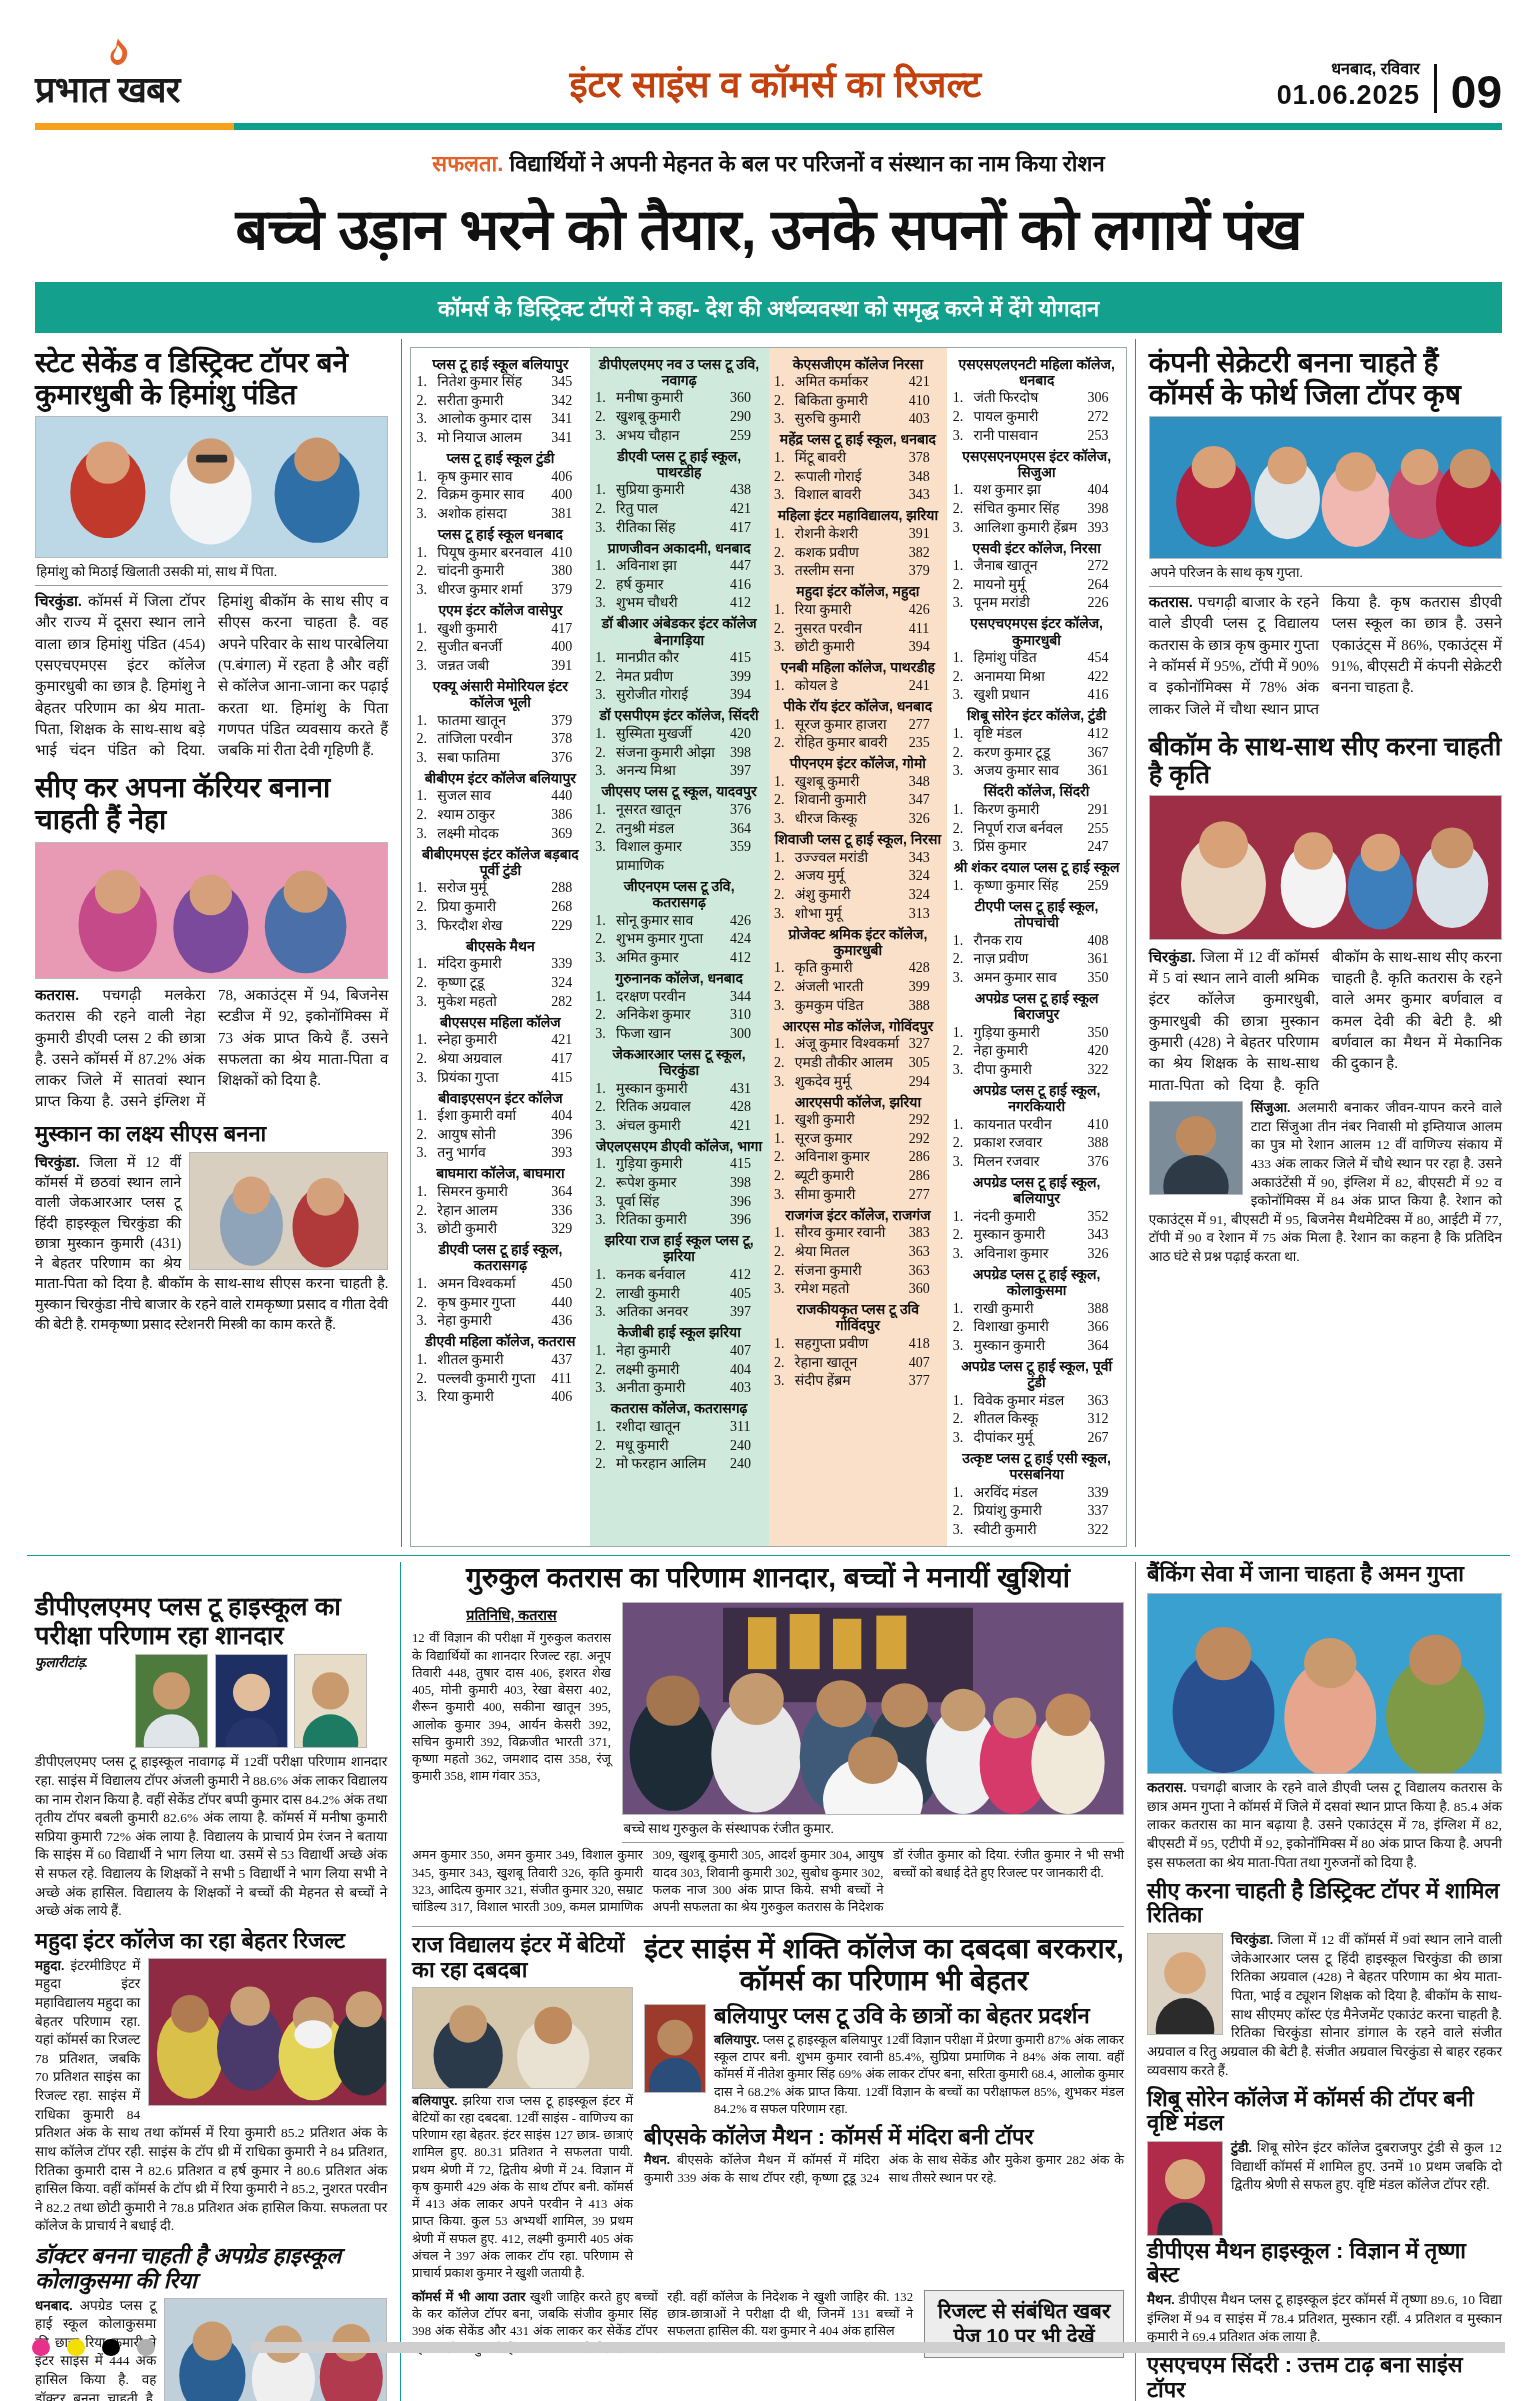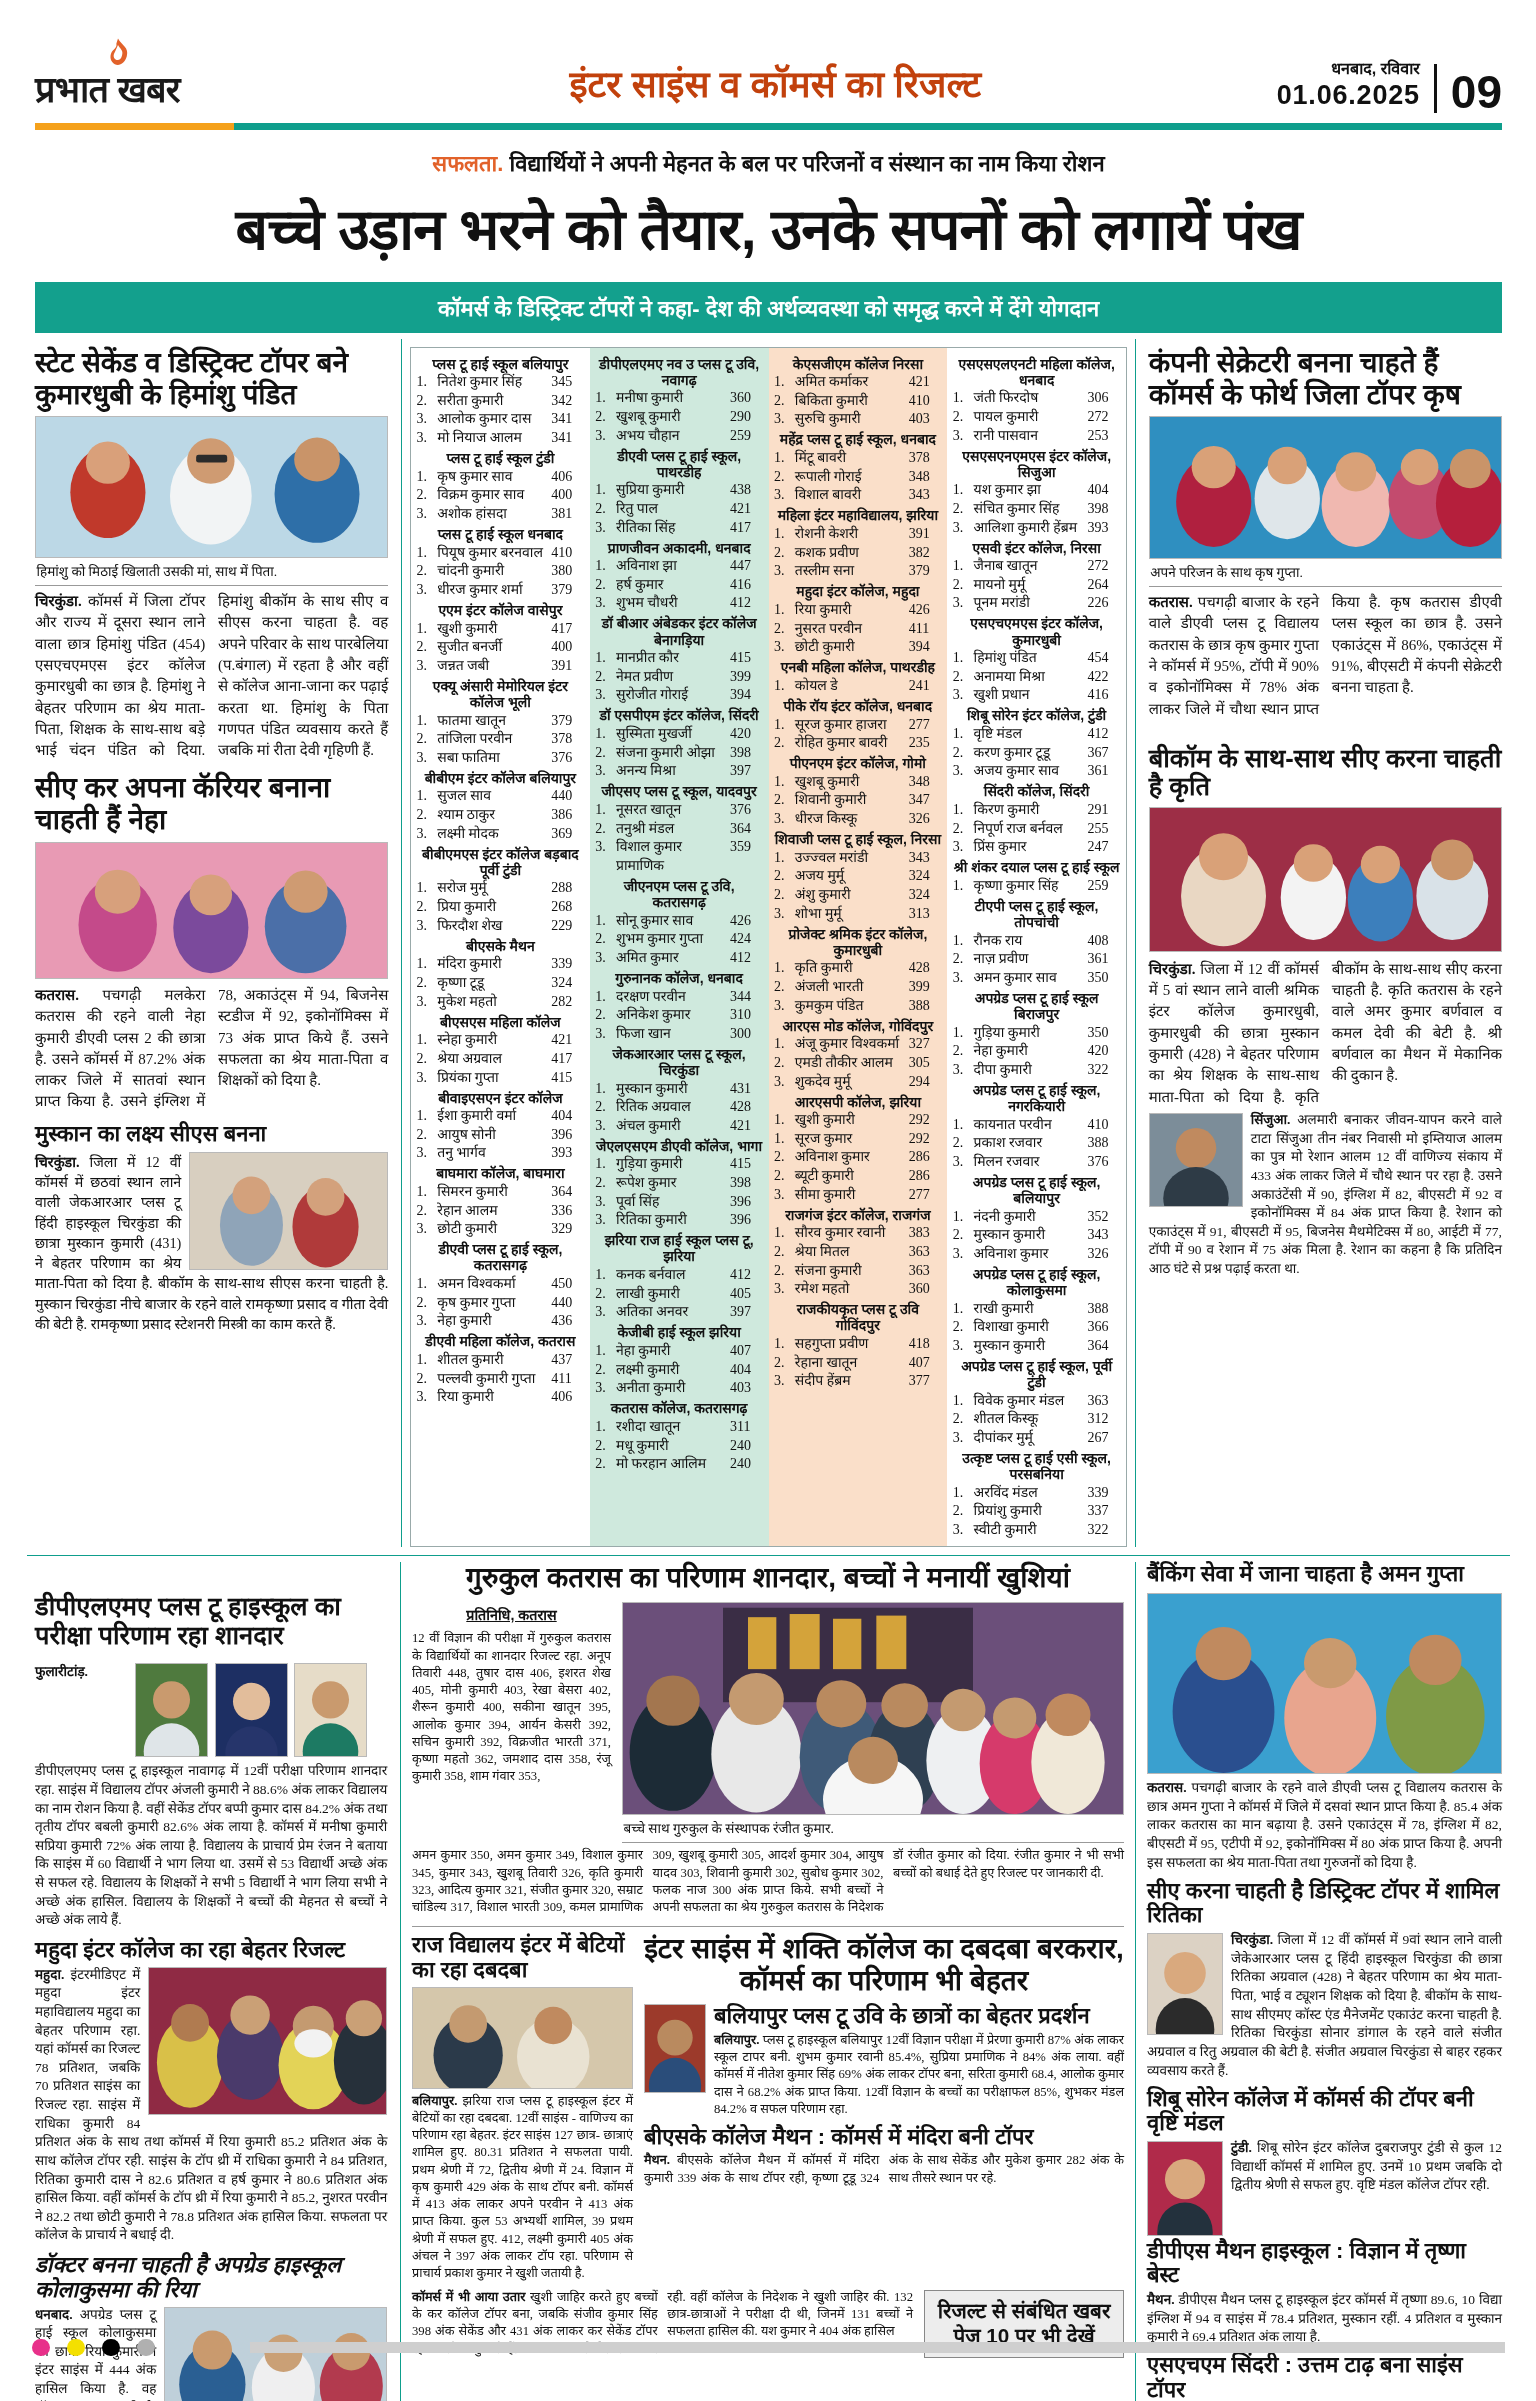--- a/index.html
+++ b/index.html
@@ -1062,21 +1062,21 @@
           <ellipse cx="392" cy="110" rx="42" ry="56" fill="#b51f3c"></ellipse>
             <circle cx="392" cy="66" r="25" fill="#c99469"></circle>
         </svg>
       </div>
       <div class="caption">अपने परिजन के साथ कृष गुप्ता.</div>
       <div class="body-txt two-col" style="margin-top:4.8px;">
         <b>कतरास.</b>
         <span>पचगढ़ी बाजार के रहने वाले डीएवी प्लस टू विद्यालय कतरास के छात्र कृष कुमार गुप्ता ने कॉमर्स में 95%, टॉपी में 90% व इकोनॉमिक्स में 78% अंक लाकर जिले में चौथा स्थान प्राप्त किया है. कृष कतरास डीएवी प्लस स्कूल का छात्र है. उसने एकाउंट्स में 86%, एकाउंट्स में 91%, बीएसटी में कंपनी सेक्रेटरी बनना चाहता है.</span>
       </div>
 
-      <div class="hd hd-lg" style="margin-top:24px;">बीकॉम के साथ-साथ सीए करना चाहती है कृति</div>
+      <div class="hd hd-lg" style="margin-top:12px;">बीकॉम के साथ-साथ सीए करना चाहती है कृति</div>
       <div class="photo" style="height:145px;margin-top:6.4px;">
         <svg class="ph-inner" viewBox="0 0 430 182" preserveAspectRatio="none">
           <rect width="430" height="182" fill="#9d2e46"></rect>
           <ellipse cx="90" cy="112" rx="52" ry="64" fill="#e9d7c3"></ellipse>
             <circle cx="90" cy="62" r="30" fill="#d9a178"></circle>
           <ellipse cx="200" cy="114" rx="40" ry="54" fill="#f3f3f3"></ellipse>
             <circle cx="200" cy="70" r="24" fill="#d9a178"></circle>
           <ellipse cx="282" cy="116" rx="40" ry="54" fill="#3c7fbc"></ellipse>
             <circle cx="282" cy="72" r="24" fill="#d9a178"></circle>
           <ellipse cx="370" cy="112" rx="44" ry="56" fill="#d9e2e8"></ellipse>
@@ -1099,21 +1099,21 @@
         <b>सिंजुआ.</b>
         <span>अलमारी बनाकर जीवन-यापन करने वाले टाटा सिंजुआ तीन नंबर निवासी मो इम्तियाज आलम का पुत्र मो रेशान आलम 12 वीं वाणिज्य संकाय में 433 अंक लाकर जिले में चौथे स्थान पर रहा है. उसने अकाउंटेंसी में 90, इंग्लिश में 82, बीएसटी में 92 व इकोनॉमिक्स में 84 अंक प्राप्त किया है. रेशान को एकाउंट्स में 91, बीएसटी में 95, बिजनेस मैथमेटिक्स में 80, आईटी में 77, टॉपी में 90 व रेशान में 75 अंक मिला है. रेशान का कहना है कि प्रतिदिन आठ घंटे से प्रश्न पढ़ाई करता था.</span>
       </div>
     </div>
   </div>
 
   <div class="bottom">
 
     <div class="b-left">
       <div class="hd hd-lg">डीपीएलएमए प्लस टू हाइस्कूल का परीक्षा परिणाम रहा शानदार</div>
-      <div style="display:flex;gap:6.4px;margin-top:14px;">
+      <div style="display:flex;gap:6.4px;margin-top:5px;font-style:italic;">
         <div class="small-txt" style="width:94px;">
           <b>फुलारीटांड़.</b>
         </div>
         <div class="photo" style="width:73px;height:94px;">
           <svg class="ph-inner" viewBox="0 0 92 118" preserveAspectRatio="none">
               <rect width="92" height="118" fill="#4f7a3e"></rect>
               <circle cx="46" cy="46" r="24" fill="#c99a6e"></circle>
               <ellipse cx="46" cy="112" rx="36" ry="36" fill="#dfe5e8"></ellipse>
             </svg>
         </div>

